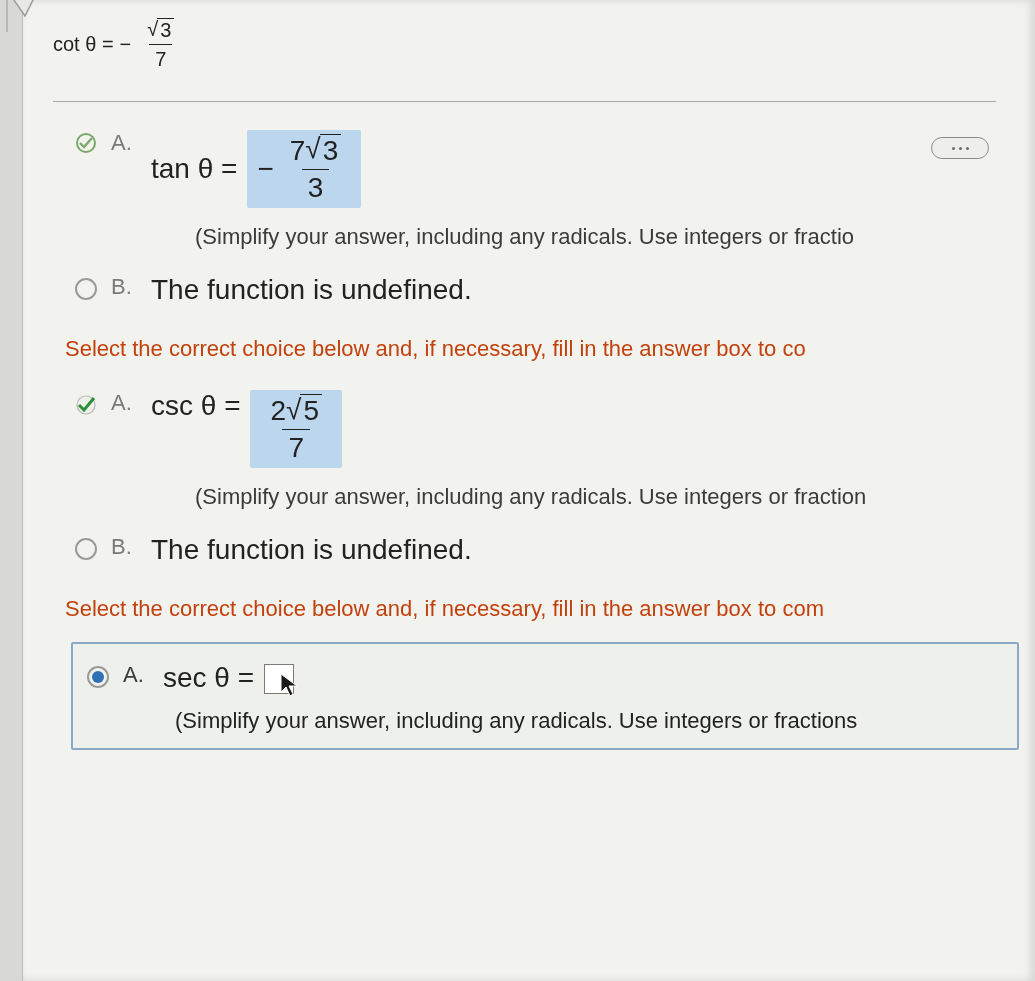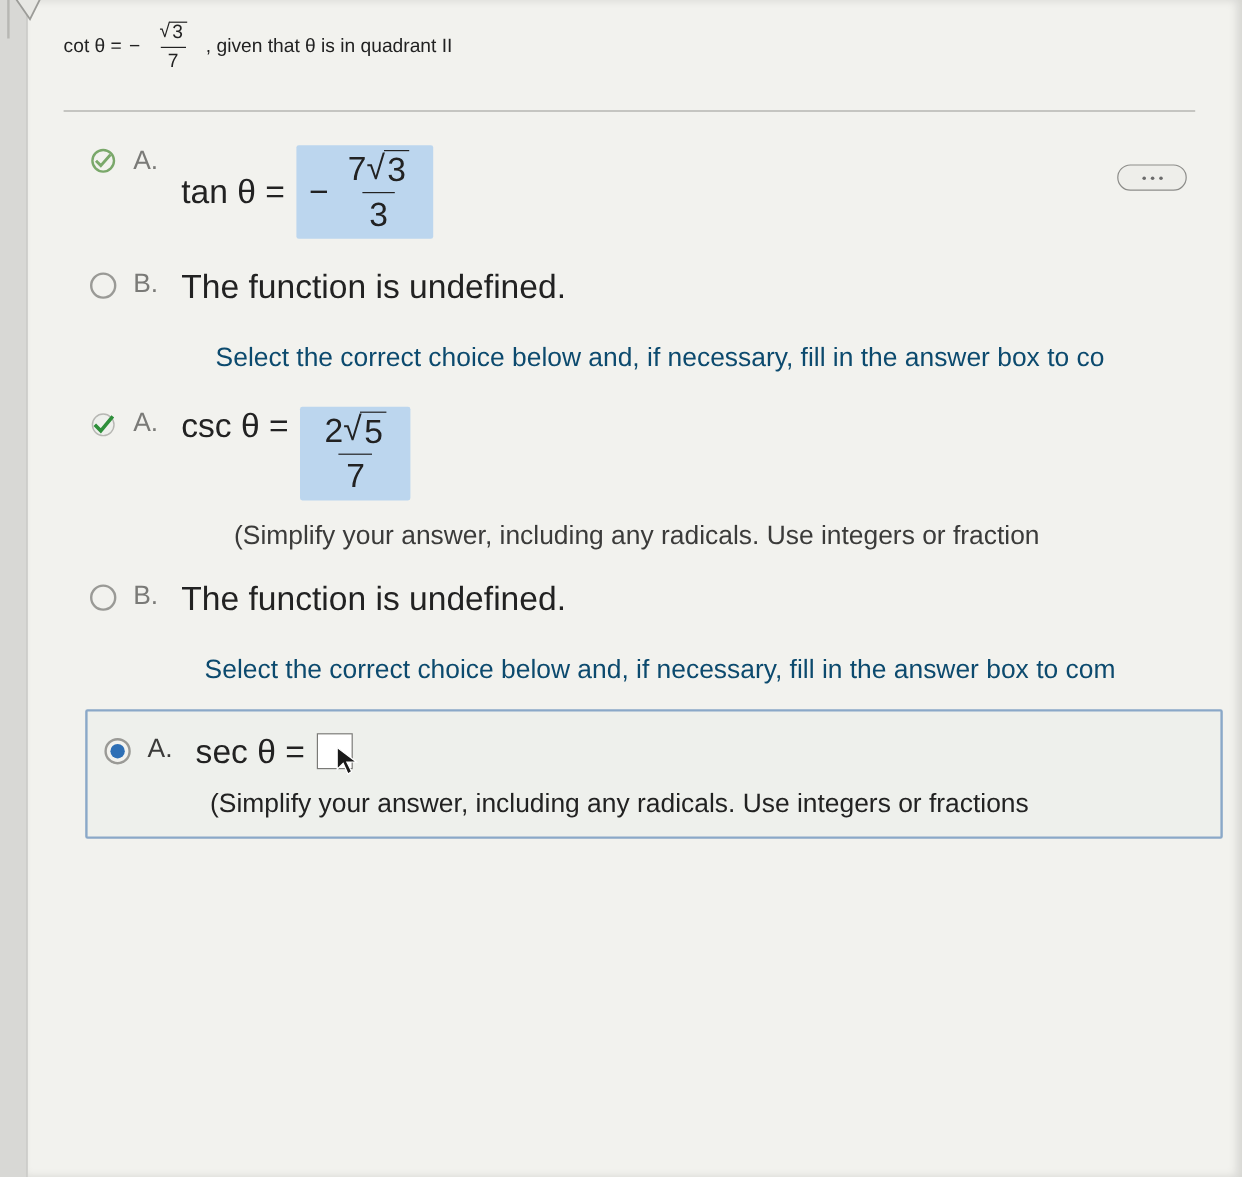--- a/index.html
+++ b/index.html
@@ -17,21 +17,21 @@
     background: #f2f2ee;
     border-left: 1px solid #bcbcb9;
     box-shadow: -4px 0 8px rgba(0,0,0,0.12) inset;
     margin-left: 22px;
     padding: 10px 0 0 30px;
     min-height: 981px;
     box-sizing: border-box;
     position: relative;
   }
   .row { display: flex; align-items: center; flex-wrap: wrap; }
-  .eq-line { font-size: 16px; line-height: 1.2; text-align: right; }
+  .eq-line { font-size: 20px; line-height: 1.2; text-align: right; }
   .frac {
     display: inline-flex;
     flex-direction: column;
     align-items: center;
     vertical-align: middle;
     margin: 0 4px;
   }
   .frac .num { padding: 0 6px 2px 6px; }
   .frac .den { border-top: 1.5px solid #222; padding: 2px 6px 0 6px; }
   .sqrt {
@@ -115,22 +115,21 @@
   }
   .choice-content { font-size: 28px; }
   .hint {
     font-size: 22px;
     color: #3b3b3a;
     margin: 16px 0 0 120px;
   }
   .section-prompt {
     font-size: 22px;
     margin: 30px 0 0 12px;
-    color: #0c4a6e;
-    text-align: center;
+    color: #c2410c;
   }
   .highlight {
     background: #bcd6ee;
     border-radius: 2px;
     padding: 4px 10px;
     display: inline-block;
   }
   .highlight .frac .den { border-top-color: #222; }
   .ans-box {
     display:inline-block;
@@ -174,21 +173,20 @@
     <span style="margin:0 6px;">−</span>
     <span class="frac">
       <span class="num">
         <span class="sqrt">
           <span class="radical">√</span>
           <span class="radicand">3</span>
         </span>
       </span>
       <span class="den">7</span>
     </span>
-    <span style="margin-left:6px;">, given that θ is in quadrant II</span>
   </div>
 
   <hr class="hr">
 
   <div class="pill">
     <span class="dots">
       <span class="dot"></span>
         <span class="dot"></span>
         <span class="dot"></span>
     </span>
@@ -213,20 +211,21 @@
               <span class="sqrt">
                 <span class="radical">√</span>
                 <span class="radicand">3</span>
               </span>
             </span>
             <span class="den">3</span>
           </span>
         </span>
       </span>
     </div>
+    <div class="hint">(Simplify your answer, including any radicals. Use integers or fractio</div>
 
     <div class="choice-row" style="margin-top:24px;">
       <span class="radio"></span>
       <span class="letter">B.</span>
       <span class="choice-content">The function is undefined.</span>
     </div>
   </div>
 
   <div class="section-prompt">Select the correct choice below and, if necessary, fill in the answer box to co</div>
 
@@ -263,21 +262,21 @@
       <span class="choice-content">The function is undefined.</span>
     </div>
   </div>
 
   <div class="section-prompt">Select the correct choice below and, if necessary, fill in the answer box to com</div>
 
   <div class="sec-block">
     <div class="choice-row" style="position:relative;">
       <span class="radio selected"></span>
       <span class="letter" style="color:#3b3b3a;">A.</span>
-      <span class="choice-content" style="display:flex;align-items:flex-start;gap:6px;position:relative;">
+      <span class="choice-content" style="display:flex;align-items:flex-end;gap:6px;position:relative;">
         <span>sec θ =</span>
         <span class="ans-box"></span>
         <svg class="cursor" width="22" height="26" style="left:116px;top:10px;" viewBox="0 0 22 26">
           <path d="M2 2 L2 20 L7 15 L11 24 L14 22 L10 14 L18 14 Z" fill="#1a1a1a" stroke="#fff" stroke-width="1"></path>
         </svg>
       </span>
     </div>
     <div style="font-size:22px;margin:14px 0 0 88px;">(Simplify your answer, including any radicals. Use integers or fractions</div>
   </div>
 

